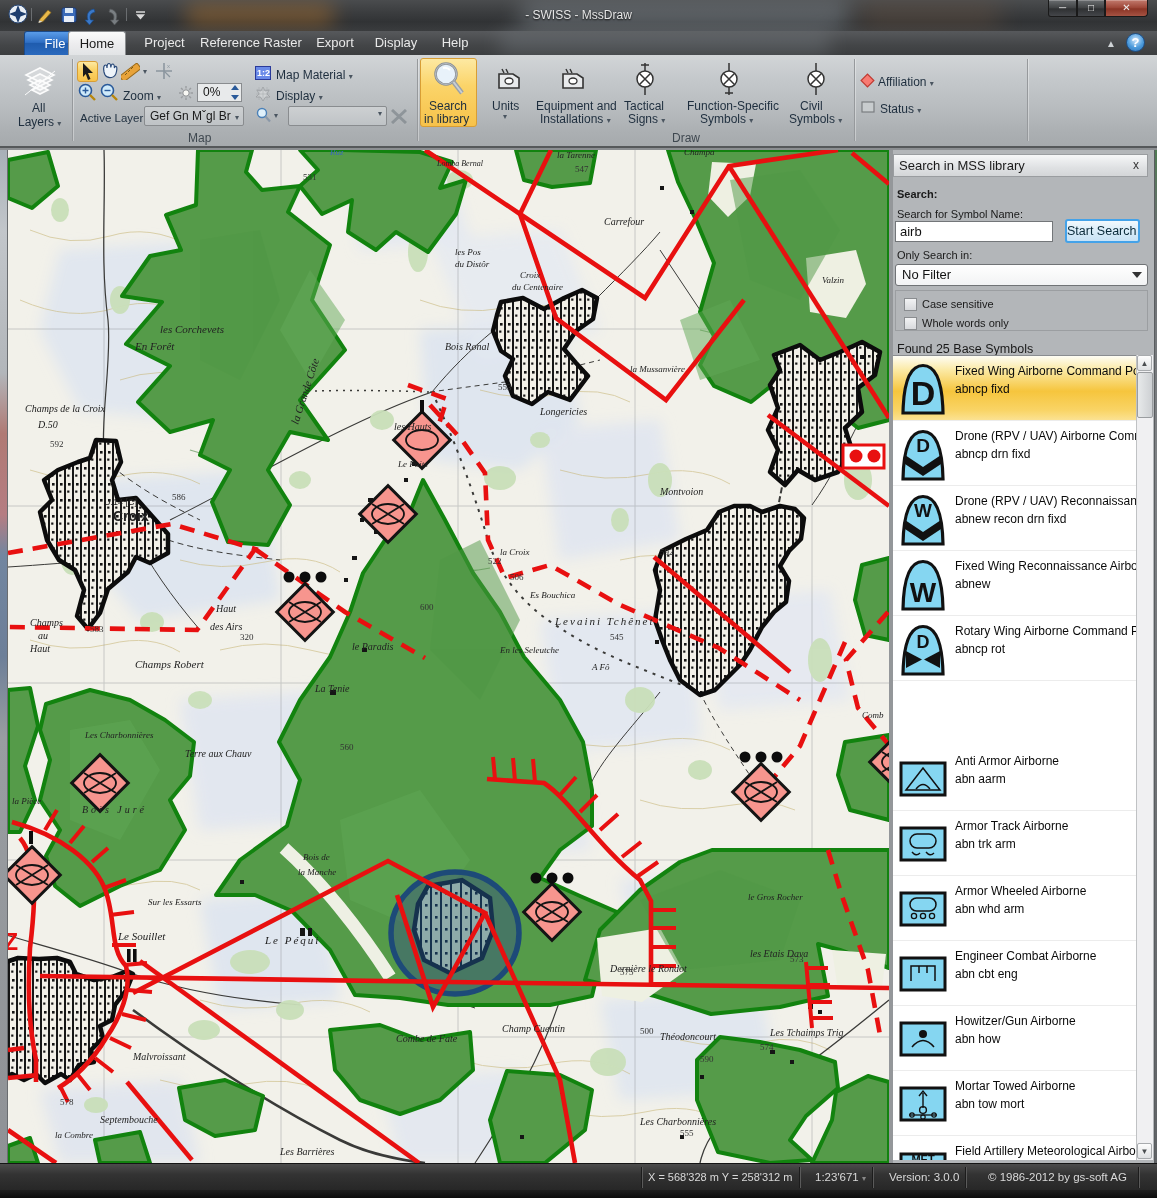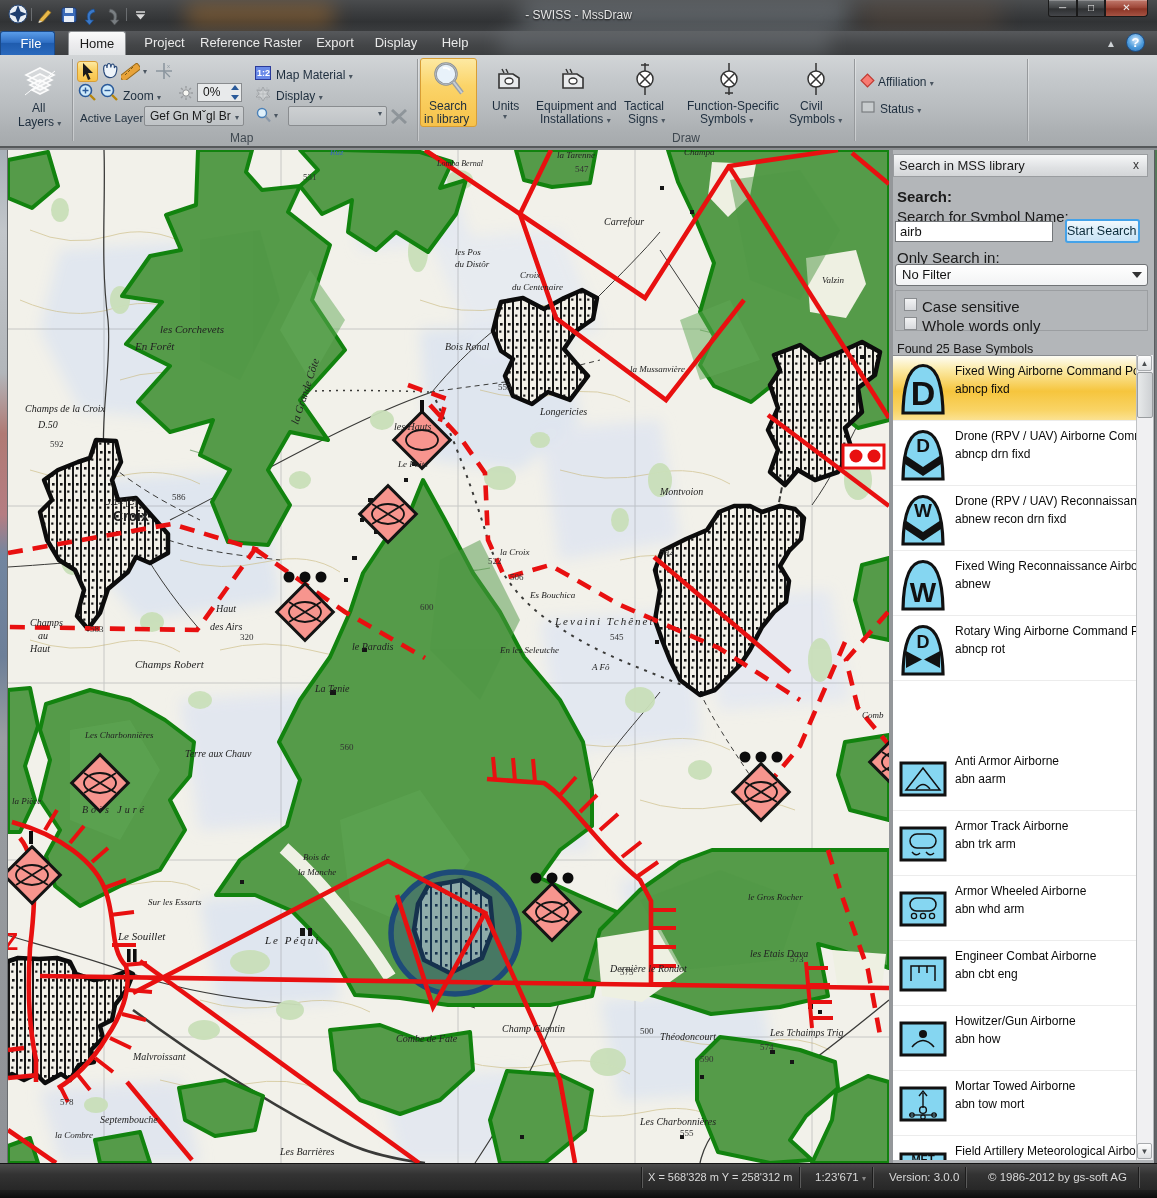--- a/index.html
+++ b/index.html
@@ -19,21 +19,21 @@
 #btn-max { left:1077px; width:28px; }
 #btn-close { left:1105px; width:43px; border-radius:0 0 4px 0;
   background:linear-gradient(180deg,#c27a6d,#9c4435 50%,#8a3425 55%,#a55343); }
 .winbtn span { display:block; text-align:center; color:#eee; font-size:10px; line-height:15px; }
 
 
 #tabrow { left:0; top:31px; width:1157px; height:24px;
   background:linear-gradient(180deg,#57595c,#434547 60%,#3c3e40); }
 #tabrow .tb-blob { left:500px; top:0; width:330px; height:24px; background:#9aa4ac; opacity:.25; filter:blur(10px); }
 .tab { position:absolute; top:31px; height:24px; line-height:24px; text-align:center; font-size:13px; color:#e9e9e9; white-space:nowrap; }
-#tab-file { left:0; width:55px; background:linear-gradient(180deg,#5a9ce8 0%,#2f6fc4 45%,#1f5cae 50%,#2a69bd 100%); color:#fff; border-radius:3px 3px 0 0; border:1px solid #1a4a8a; border-bottom:none;padding-left:7px; }
+#tab-file { left:24px; width:55px; background:linear-gradient(180deg,#5a9ce8 0%,#2f6fc4 45%,#1f5cae 50%,#2a69bd 100%); color:#fff; border-radius:3px 3px 0 0; border:1px solid #1a4a8a; border-bottom:none;padding-left:7px; }
 #tab-home { left:68px; width:58px; background:linear-gradient(180deg,#fafbfb,#ececee 55%,#e2e4e6); color:#1a1a1a; border-radius:3px 3px 0 0; border:1px solid #8a8d90; border-bottom:none; }
 #rib-collapse { left:1103px; top:37px; width:16px; height:14px; color:#cfd3d6; font-size:10px; line-height:13px; text-align:center; }
 #rib-help { left:1126px; top:33px; width:19px; height:19px; border-radius:50%;
   background:radial-gradient(circle at 50% 35%,#cfe6fb,#4c9bdc 55%,#2d70b6); border:1px solid #1e4f86;
   color:#fff; font-weight:bold; font-size:13px; text-align:center; line-height:18px; }
 
 
 #ribbon { left:0; top:55px; width:1157px; height:93px;
   background:linear-gradient(180deg,#d2d5d7 0%,#c5c9cc 25%,#b7bbbe 60%,#abafb2 85%,#a6aaad 100%);
   border-bottom:2px solid #55585a; }
@@ -51,21 +51,21 @@
 #main { left:0; top:150px; width:1157px; height:1013px; background:#8c8f92; }
 #border-left { left:0; top:0; width:8px; height:1013px; background:linear-gradient(180deg,#a8b0b8 0%,#c2c6ca 8%,#b2b6ba 22%,#b07a74 28%,#b57d82 36%,#7286a0 40%,#6d7f98 50%,#999da1 58%,#8f9296 100%); border-right:1px solid #6a6d70; }
 #border-right { left:1154px; top:0; width:3px; height:1013px; background:linear-gradient(180deg,#4f7a52 0%,#6b6e71 8%,#7e8184 30%,#6f7275 60%,#606366 100%); border-left:1px solid #5a5d60; }
 #mapwrap { left:8px; top:0; width:881px; height:1013px; overflow:hidden; background:#f1efe2; }
 #gap { left:889px; top:0; width:4px; height:1013px; background:#94979a; }
 
 
 #panel { left:893px; top:0; width:261px; height:1013px; background:#b3b6b9; }
 #p-header { left:0; top:4px; width:255px; height:23px; background:linear-gradient(180deg,#f6f7f8,#dfe1e3 60%,#d4d6d8); border:1px solid #9a9da0; font-size:13px; color:#1a1a1a; line-height:21px; padding-left:5px; }
 #p-header .x { position:absolute; right:8px; top:0; color:#333; font-size:12px; }
-.plabel { position:absolute; font-size:15px; color:#1a1a1a; }
+.plabel { position:absolute; font-size:11px; color:#1a1a1a; }
 #p-input { left:2px; top:71px; width:158px; height:21px; background:#fff; border:1px solid #737679; font-size:13px; color:#111; padding:2px 4px; }
 #p-btn { left:172px; top:69px; width:75px; height:24px; background:linear-gradient(180deg,#f3f9fd,#d9ecf9 50%,#c8e2f5); border:2px solid #44a2e8; border-radius:3px; font-size:12.5px; color:#0a2a3a; text-align:left; line-height:20px; }
 #p-combo { left:2px; top:114px; width:253px; height:22px; background:linear-gradient(180deg,#fff,#f2f3f4); border:1px solid #707376; border-radius:3px; font-size:13px; color:#111; line-height:20px; padding-left:6px; }
 #p-combo .dd { position:absolute; right:5px; top:7px; width:0; height:0; border-left:5px solid transparent; border-right:5px solid transparent; border-top:6px solid #333; }
 #p-group { left:2px; top:140px; width:253px; height:41px; border:1px solid #9b9ea1; }
 .chk { position:absolute; width:13px; height:13px; background:linear-gradient(180deg,#f2f3f4,#d8dadd); border:1px solid #8a8d90; }
 #p-found { left:4px; top:192px; font-size:12.5px; color:#1a1a1a; }
 #p-list { left:0; top:205px; width:243px; height:805px; background:#fff; overflow:hidden; border-top:1px solid #8a8d90; }
 #p-scroll { left:243px; top:205px; width:17px; height:805px; background:#f0f0f2; border-left:1px solid #c0c2c4; }
 #p-scroll .sbtn { position:absolute; left:0px; width:15px; height:16px; background:linear-gradient(180deg,#fdfdfd,#dfe1e3); border:1px solid #a8abae; border-radius:2px; color:#4a4d50; font-size:8px; text-align:center; line-height:15px; }
@@ -129,21 +129,21 @@
   <div class="tab" style="left:370px;width:52px;">Display</div>
   <div class="tab" style="left:437px;width:36px;">Help</div>
   <div class="abs" id="rib-collapse">▲</div>
   <div class="abs" id="rib-help">?</div>
 
   <div class="abs" id="ribbon">
     <div class="vsep" id="map-sep1"></div>
     <div class="vsep" id="draw-sep"></div>
     <div class="vsep" id="draw-sep2"></div>
     <div class="vsep" id="aff-sep"></div>
-    <div class="grouplabel" style="left:188px;margin-left:42px;">Map</div>
+    <div class="grouplabel" style="left:188px;">Map</div>
     <div class="grouplabel" style="left:672px;">Draw</div>
 
     <svg class="abs" style="left:24px;top:10px" width="32" height="36" viewBox="0 0 32 36">
       <g stroke="#fff" stroke-width="1.6" fill="none" opacity="0.95">
         <path d="M2 10 L16 3 L30 10 L16 17 Z" fill="rgba(255,255,255,.25)"></path>
         <path d="M4 15 L16 9 L28 15 L16 21 Z" fill="rgba(255,255,255,.3)"></path>
         <path d="M6 20 L16 15 L26 20 L16 25 Z" fill="rgba(255,255,255,.35)"></path>
         <path d="M8 25 L16 21 L24 25 L16 29 Z" fill="rgba(255,255,255,.4)"></path>
         <path d="M1 30 L31 6" stroke-width="1"></path>
       </g>

